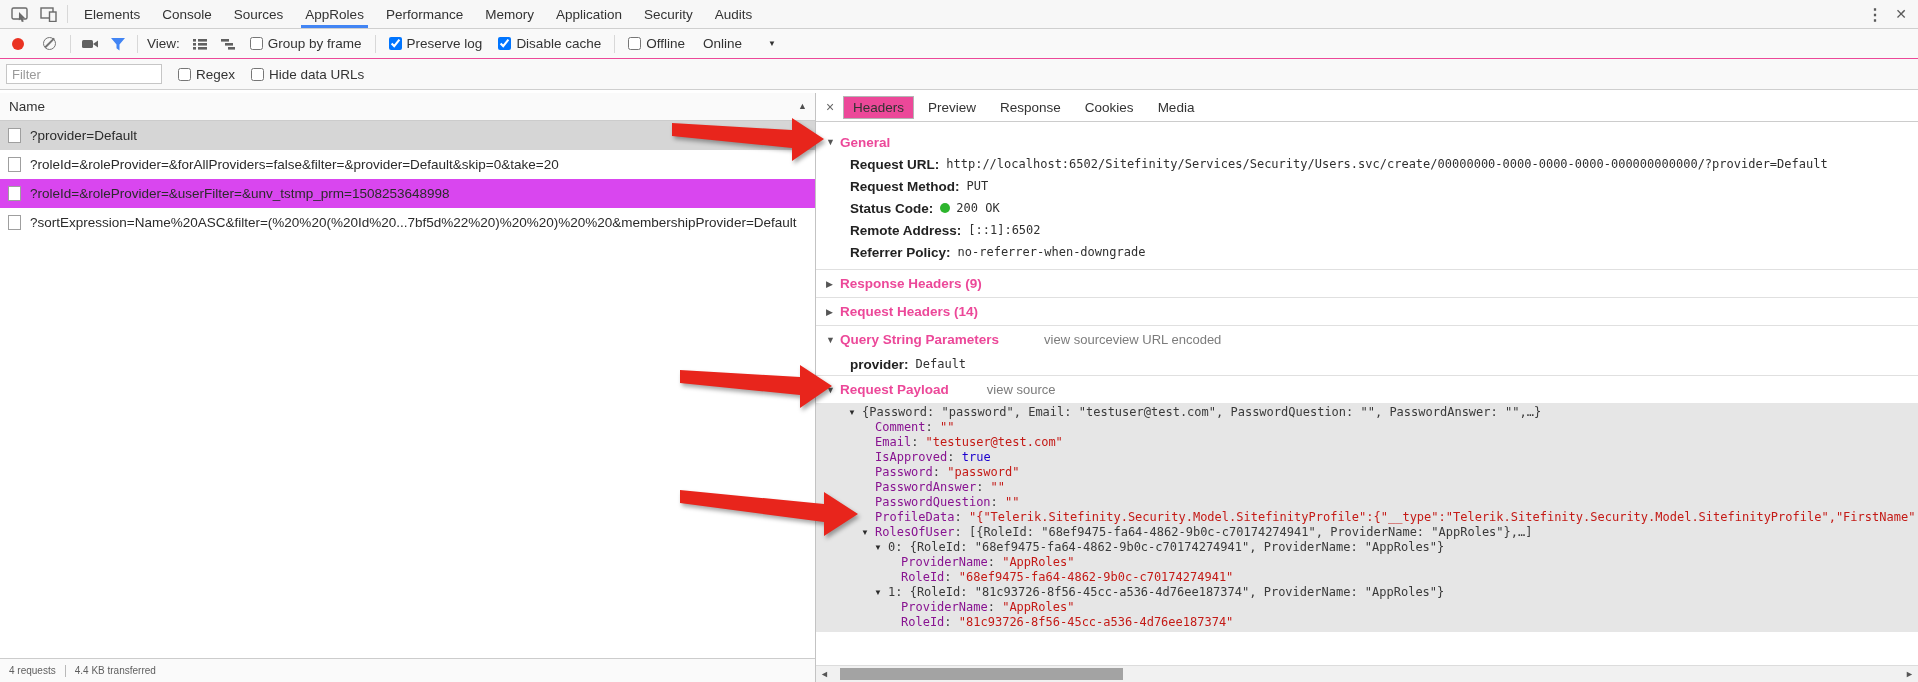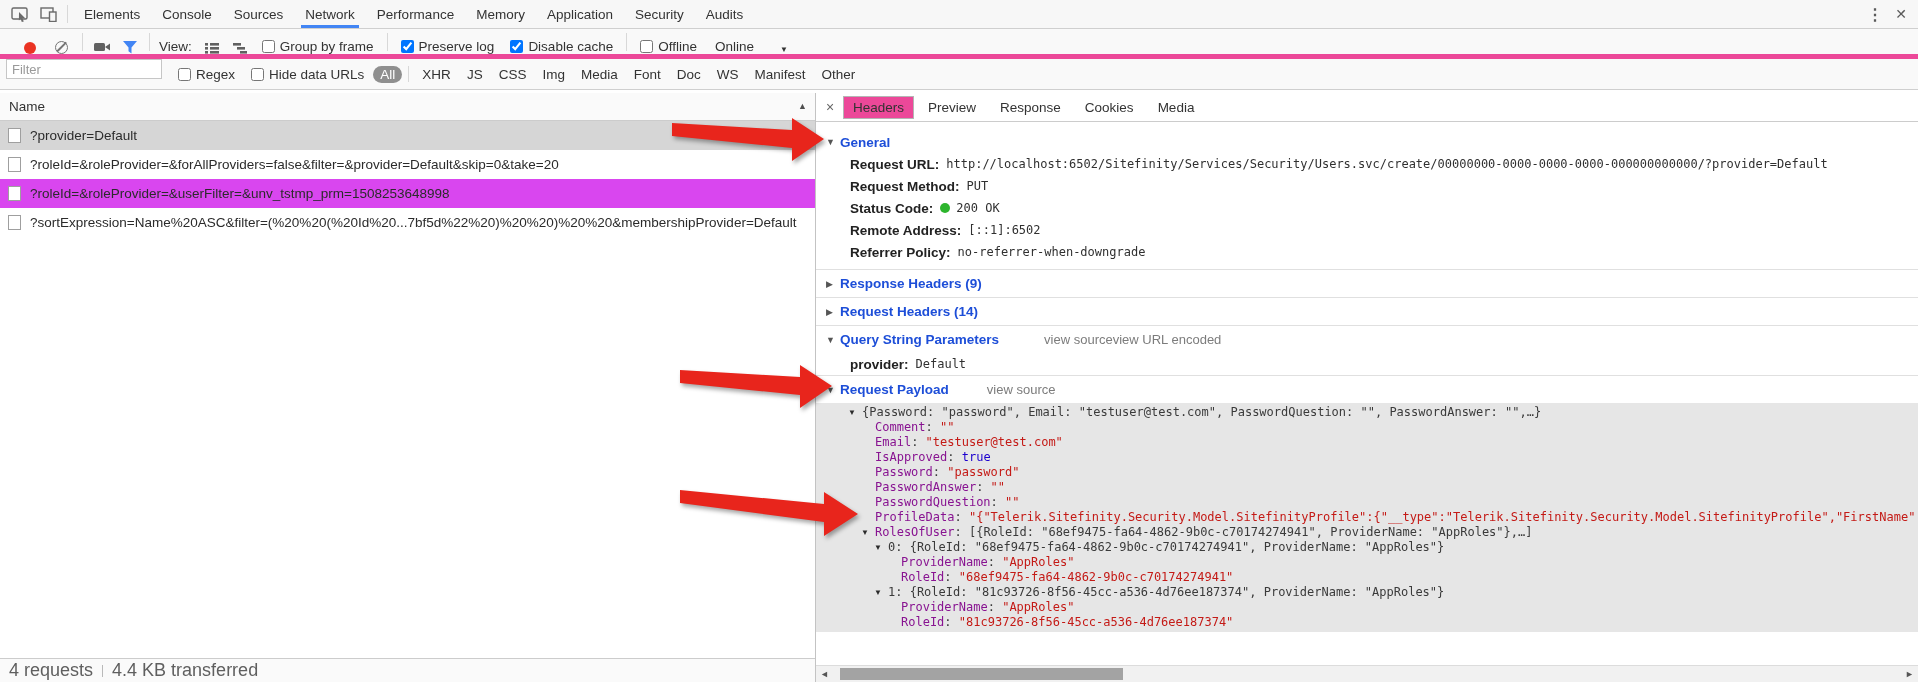--- a/index.html
+++ b/index.html
@@ -16,61 +16,61 @@
   .tabbar{height:29px;background:#f7f7f7;border-bottom:1px solid #cfcfcf;display:flex;align-items:stretch;padding-left:6px}
   .icon-btn{width:28px;display:flex;align-items:center;justify-content:center}
   .tb-sep{width:1px;align-self:center;height:18px;background:#d8d8d8;margin:0 5px}
   .tab{position:relative;padding:0 11px;font-size:13.5px;color:#333;display:flex;align-items:center;cursor:default}
   .tab.active::after{content:"";position:absolute;left:7px;right:7px;bottom:0;height:3px;background:var(--accent-blue)}
   .tabbar-right{margin-left:auto;display:flex;align-items:center;padding-right:4px}
   .kebab{font-size:16px;color:#5a5a5a;width:26px;text-align:center;font-weight:bold}
   .close-x{font-size:14px;color:#5a5a5a;width:26px;text-align:center}
 
   
-  .toolbar2{height:30px;background:#f9f9f9;border-bottom:5px solid #ec4899;display:flex;align-items:flex-end;padding-left:22px;font-size:13.5px}
+  .toolbar2{height:30px;background:#f9f9f9;border-bottom:1px solid #ec4899;display:flex;align-items:center;padding-left:10px;font-size:13.5px}
   .record-dot{width:12px;height:12px;border-radius:50%;background:var(--record-red);margin:0 10px 0 2px}
   .clear-icon{width:13px;height:13px;border:1.5px solid #757575;border-radius:50%;position:relative;margin:0 9px}
   .clear-icon::after{content:"";position:absolute;left:-1.5px;top:4.2px;width:13px;height:1.6px;background:#757575;transform:rotate(-45deg)}
   .cbwrap{display:flex;align-items:center;margin:0 8px;white-space:nowrap}
   .cbwrap input{width:13px;height:13px;margin:0 5px 0 0}
   .view-label{margin:0 6px 0 4px;color:#333}
   .caret{font-size:8px;color:#333;margin-left:26px}
   .online-label{margin-left:10px}
 
   
-  .filterrow{height:31px;background:#f9f9f9;border-bottom:1px solid #cfcfcf;display:flex;padding-left:6px;font-size:13.5px}
+  .filterrow{height:31px;background:#f9f9f9;border-bottom:1px solid #cfcfcf;display:flex;align-items:center;padding-left:6px;font-size:13.5px}
   .filter-input{width:156px;height:20px;border:1px solid #c6c6c6;font-size:13px;padding:1px 5px;color:#333;background:#fff;margin-right:8px;font-family:"Liberation Sans",sans-serif}
   .filter-input::placeholder{color:#9a9a9a}
   .ftype{padding:1px 7px;color:#333;margin:0 1px;border-radius:9px;white-space:nowrap}
   .ftype.pill{background:#8f8f8f;color:#fff}
   .vsep{width:1px;height:16px;background:#d8d8d8;margin:0 5px}
 
   
   .main{position:absolute;top:93px;left:0;right:0;bottom:0;display:flex}
   .left-panel{width:815px;flex:none;position:relative;background:#fff;overflow:hidden}
   .list-header{height:28px;border-bottom:1px solid #ccc;background:#fafafa;display:flex;align-items:center;padding-left:9px;font-size:13.5px;color:#333}
   .req-row{height:29px;display:flex;align-items:center;padding-left:8px;font-size:13.5px;color:#2b2b2b;white-space:nowrap;overflow:hidden}
   .req-row.stripe{background:#d946ef}
   .req-row.selected{background:var(--selected-row)}
   .req-icon{width:13px;height:15px;border:1px solid #9f9f9f;background:#fff;margin-right:9px;flex:none}
   .scroll-up-arrow{position:absolute;top:8px;right:8px;font-size:9px;color:#4f4f4f}
-  .status-bar{position:absolute;left:0;right:0;bottom:0;height:24px;border-top:1px solid #ccc;background:#fafafa;display:flex;align-items:center;padding-left:9px;font-size:18px;color:#5f5f5f}
+  .status-bar{position:absolute;left:0;right:0;bottom:0;height:24px;border-top:1px solid #ccc;background:#fafafa;display:flex;align-items:center;padding-left:9px;font-size:10px;color:#5f5f5f}
   .sb-sep{width:1px;height:12px;background:#b9b9b9;margin:0 9px}
 
   
   .right-panel{flex:1;position:relative;border-left:1px solid #c3c3c3;background:#fff;overflow:hidden}
   .detail-tabs{height:29px;border-bottom:1px solid #ccc;display:flex;align-items:center;padding-left:3px}
   .panel-close{width:22px;text-align:center;color:#666;font-size:14px}
   .dtab{padding:3px 9px;font-size:13.5px;color:#333;margin:0 2px;border:1px solid transparent;white-space:nowrap}
   .dtab.active{border:1px solid #b5b5b5;background:#ec4899}
   .detail-content{position:absolute;top:30px;left:0;right:0;bottom:17px;overflow:hidden;font-size:13.5px}
   .sec-title-row{display:flex;align-items:center;height:22px;padding-left:10px}
   .sec-title-row.first{margin-top:8px}
   .twisty-sec{font-size:9px;color:#555;width:14px;flex:none}
-  .sec-title{font-weight:bold;color:#1d4ed8;white-space:nowrap}
+  .sec-title{font-weight:bold;color:#ec4899;white-space:nowrap}
   .sec-link{color:#7c7c7c;font-weight:normal;font-size:13px;white-space:nowrap}
   .link-1{margin-left:45px}.link-2{}.link-3{margin-left:38px}
   .field-row{height:22px;display:flex;align-items:center;padding-left:34px;white-space:nowrap;overflow:hidden}
   .f-label{font-weight:bold;margin-right:7px;color:#222}
   .mono{font-family:"DejaVu Sans Mono","Liberation Mono",monospace;font-size:12px;color:#303030}
   .status-dot{width:10px;height:10px;border-radius:50%;background:var(--status-green);margin-right:6px;flex:none}
   .collapsible{height:28px;display:flex;align-items:center;border-top:1px solid #e0e0e0;padding-left:10px}
   .collapsible.mt{margin-top:6px}
   .param-row{height:22px;display:flex;align-items:center;padding-left:34px}
 
@@ -118,21 +118,21 @@
         <div class="tab">
           <span>Elements</span>
         </div>
         <div class="tab">
           <span>Console</span>
         </div>
         <div class="tab">
           <span>Sources</span>
         </div>
         <div class="tab active">
-          <span>Network</span>
+          <span>AppRoles</span>
         </div>
         <div class="tab">
           <span>Performance</span>
         </div>
         <div class="tab">
           <span>Memory</span>
         </div>
         <div class="tab">
           <span>Application</span>
         </div>
@@ -208,34 +208,20 @@
   <div class="filterrow">
     <input class="filter-input" placeholder="Filter" style="">
     <span class="cbwrap">
       <input type="checkbox" id="cb-regex" style="">
       <span>Regex</span>
     </span>
     <span class="cbwrap">
       <input type="checkbox" id="cb-hide" style="">
       <span>Hide data URLs</span>
     </span>
-    <div style="display:flex;align-items:center">
-        <span class="ftype pill">All</span>
-        <span class="vsep"></span>
-        <span class="ftype">XHR</span>
-        <span class="ftype">JS</span>
-        <span class="ftype">CSS</span>
-        <span class="ftype">Img</span>
-        <span class="ftype">Media</span>
-        <span class="ftype">Font</span>
-        <span class="ftype">Doc</span>
-        <span class="ftype">WS</span>
-        <span class="ftype">Manifest</span>
-        <span class="ftype">Other</span>
-      </div>
   </div>
 
   <div class="main">
 
     <div class="left-panel">
       <div class="list-header">
         <span>Name</span>
       </div>
       <div>
           <div class="req-row selected">

